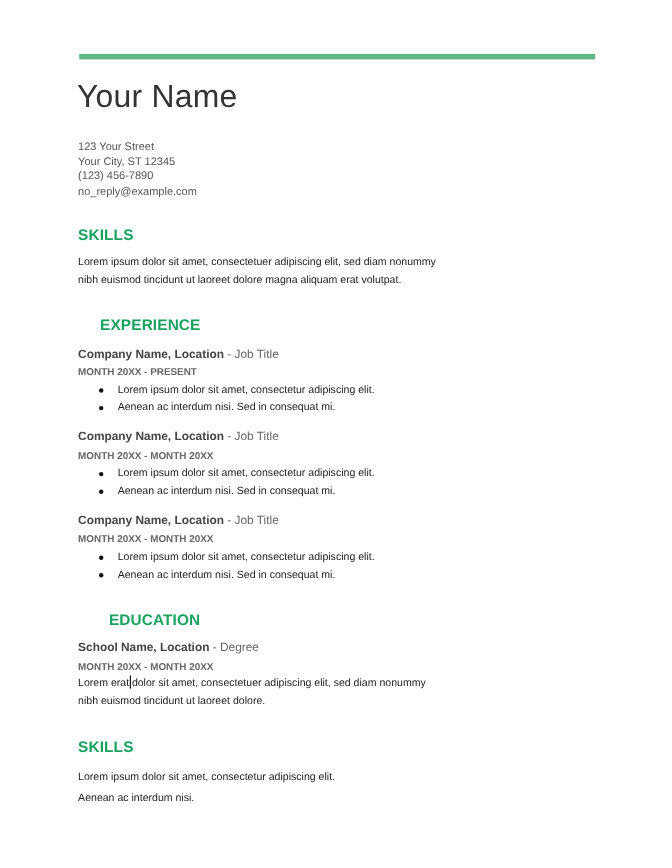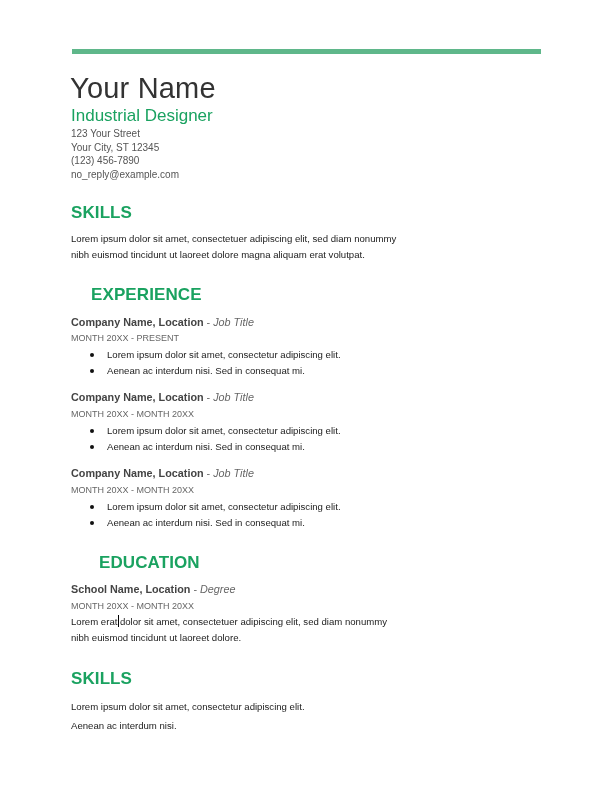--- a/index.html
+++ b/index.html
@@ -3,41 +3,40 @@
   <meta charset="utf-8">
   <style>
     html, body { margin: 0; padding: 0; background: #ffffff; }
     body { width: 611px; height: 789px; position: relative; overflow: hidden; font-family: "Liberation Sans", "DejaVu Sans", sans-serif; color: #222; }
     .page { position: absolute; left: 0; top: 0; width: 611px; height: 789px; background: #fff; }
     .top-rule { position: absolute; left: 72px; top: 49px; width: 469px; height: 5px; background: #5fb78a; }
     .name { position: absolute; left: 70px; top: 70px; font-size: 29px; color: #333; letter-spacing: 0.2px; line-height: 36px; }
     .role { position: absolute; left: 71px; top: 106px; font-size: 17px; color: #1aa260; line-height: 20px; }
     .contact { position: absolute; left: 71px; top: 127px; font-size: 10px; color: #555; line-height: 13.6px; }
     .contact div { white-space: nowrap; }
-    .section-title { position: absolute; left: 71px; font-size: 17px; font-weight: bold; color: #1aa260; line-height: 16px; letter-spacing: 0.1px; }
+    .section-title { position: absolute; left: 71px; font-size: 14px; font-weight: bold; color: #1aa260; line-height: 16px; letter-spacing: 0.1px; }
     .para { position: absolute; left: 71px; font-size: 9.6px; color: #222; line-height: 16px; white-space: nowrap; }
     .entry-head { position: absolute; left: 71px; font-size: 10.8px; color: #444; line-height: 14px; white-space: nowrap; }
     .entry-head .org { font-weight: bold; }
     .entry-head .sep { color: #666; }
-    .entry-head .title { font-style: italic; color: #666; }
-    .dates { position: absolute; left: 71px; font-size: 9px; color: #666; line-height: 12px; white-space: nowrap; }
+    .entry-head .title { color: #666; }
+    .dates { position: absolute; left: 71px; font-size: 9px; color: #666; line-height: 12px; white-space: nowrap; font-weight: bold; }
     .bullets { position: absolute; left: 90px; margin: 0; padding: 0; list-style: none; font-size: 9.6px; color: #222; }
     .bullets li { position: relative; padding-left: 17px; line-height: 16px; white-space: nowrap; }
     .bullets li .dot { position: absolute; left: 0; top: 6px; width: 4px; height: 4px; border-radius: 50%; background: #111; }
     .cursor { display: inline-block; width: 1.5px; height: 12px; background: #000; vertical-align: -2px; margin: 0 0.5px; }
   </style>
 </head>
 <body>
 
 <div class="page">
 
   <div class="top-rule"></div>
 
   <div class="name">Your Name</div>
-  <div class="role">Industrial Designer</div>
 
   <div class="contact">
     <div>123 Your Street</div>
     <div>Your City, ST 12345</div>
     <div>(123) 456-7890</div>
     <div>no_reply@example.com</div>
   </div>
 
   <div class="section-title" style="top:205px;">SKILLS</div>
   <div class="para" style="top:231px;">

